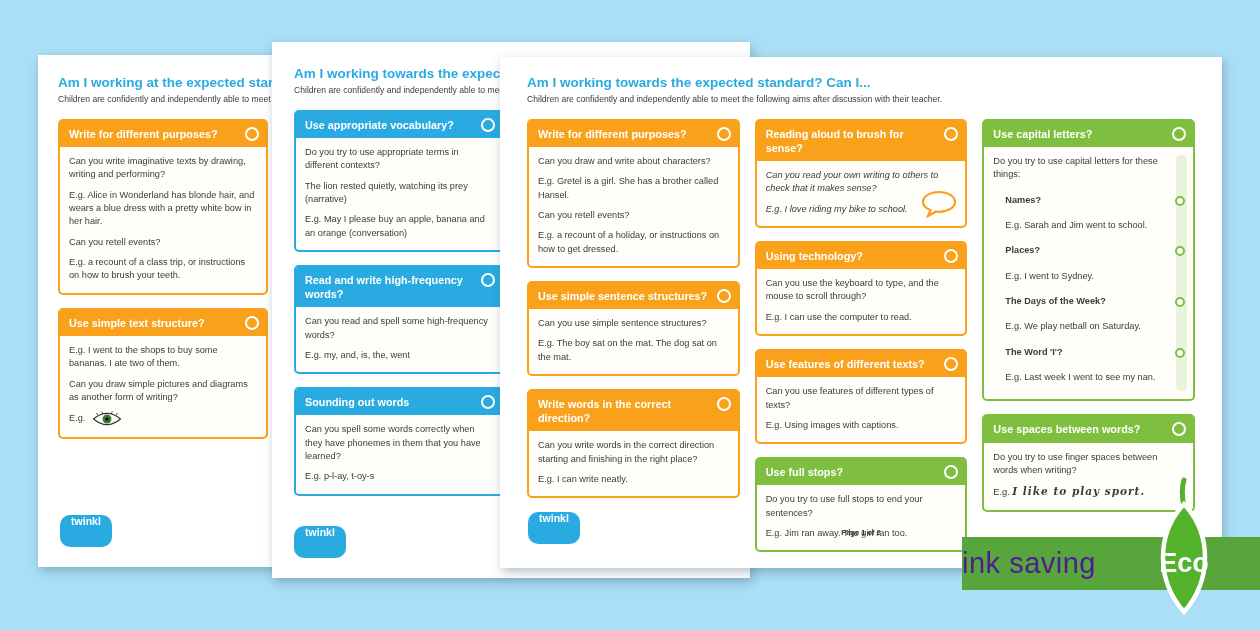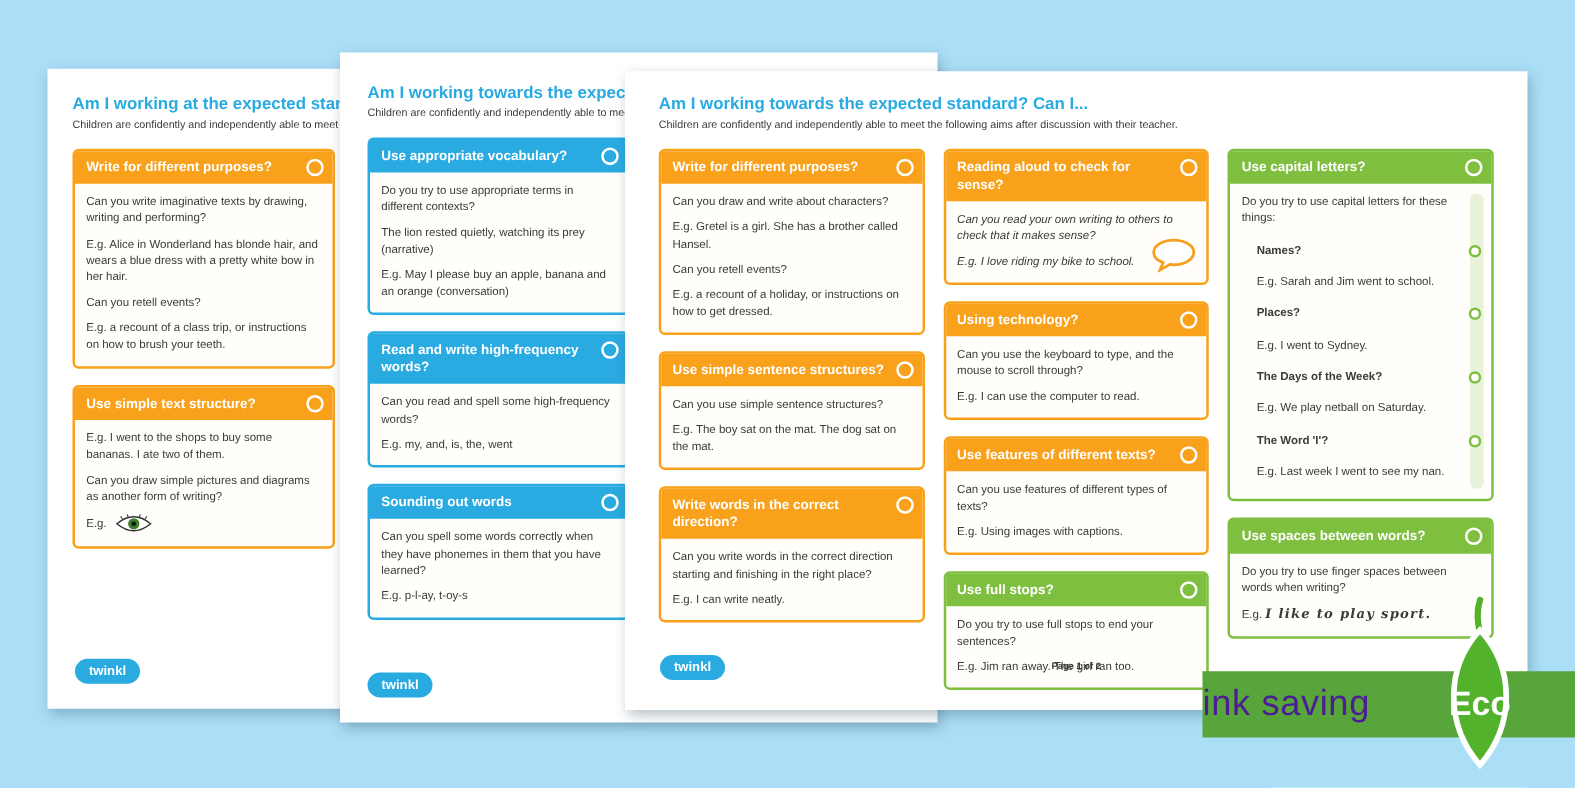--- a/index.html
+++ b/index.html
@@ -35,23 +35,23 @@
   .cap-body { padding-right:25px; }
   .strip { position:absolute; top:8px; bottom:8px; right:6px; width:11px; background:#E9F3DB; border-radius:5px; }
   .cap-item { position:relative; margin:0 0 7px; }
   .cap-item p { margin:12px; }
   .cap-item .b { font-weight:700; }
   .ring-sm { position:absolute; right:-17px; top:2px; width:6px; height:6px; border:2px solid #7FBF3F; border-radius:50%; background:#fff; }
   .hand { font-family:"DejaVu Serif", serif; font-style:italic; font-weight:700; font-size:10.5px; letter-spacing:1px; }
   .bubble { position:absolute; right:8px; bottom:8px; width:36px; height:28px; }
   .eye { width:30px; height:16px; vertical-align:middle; margin-left:4px; }
   .twinkl {
-    position:absolute; left:22px; bottom:20px; width:52px; height:20px;
+    position:absolute; left:22px; bottom:20px; width:52px; height:32px;
     background:#29ABE2; border-radius:10px; color:#fff; font-size:10.5px; font-weight:700;
-    display:flex; align-items:center; justify-content:center;
+    display:flex; align-items:flex-start; justify-content:center;
   }
   #p3 .twinkl { left:28px; bottom:24px; }
   .page-num { position:absolute; left:0; right:0; bottom:31px; text-align:center; font-size:7.5px; font-weight:700; }
   .banner {
     position:absolute; left:962px; top:537px; width:298px; height:53px;
     background:#57A53B; display:flex; align-items:center; z-index:4;
   }
   .banner-text { color:#4c1d95; font-size:29px; letter-spacing:0.5px; }
   .eco { position:absolute; left:1138px; top:476px; width:92px; height:154px; z-index:5; }
 </style>
@@ -183,21 +183,21 @@
             <div class="card-body">
               <p>Can you write words in the correct direction starting and finishing in the right place?</p>
               <p>E.g. I can write neatly.</p>
             </div>
           </div>
         </div>
 
         <div class="colx">
           <div class="card c-orange">
             <div class="card-head">
-              <span>Reading aloud to check for sense?</span>
+              <span>Reading aloud to brush for sense?</span>
               <span class="ring"></span>
             </div>
             <div class="card-body" style="font-style:italic;">
               <p>Can you read your own writing to others to check that it makes sense?</p>
               <p style="max-width:150px;">E.g. I love riding my bike to school.</p>
               <svg class="bubble" viewBox="0 0 36 28">
                 <path d="M18 2 C9 2 2 6.5 2 12 C2 15.5 5 18.5 9.5 20 L7 26 L15 21.5 C16 21.7 17 21.8 18 21.8 C27 21.8 34 17.3 34 11.9 C34 6.5 27 2 18 2 Z" fill="#fff" stroke="#F6A01E" stroke-width="2.2"></path>
               </svg>
             </div>
           </div>

